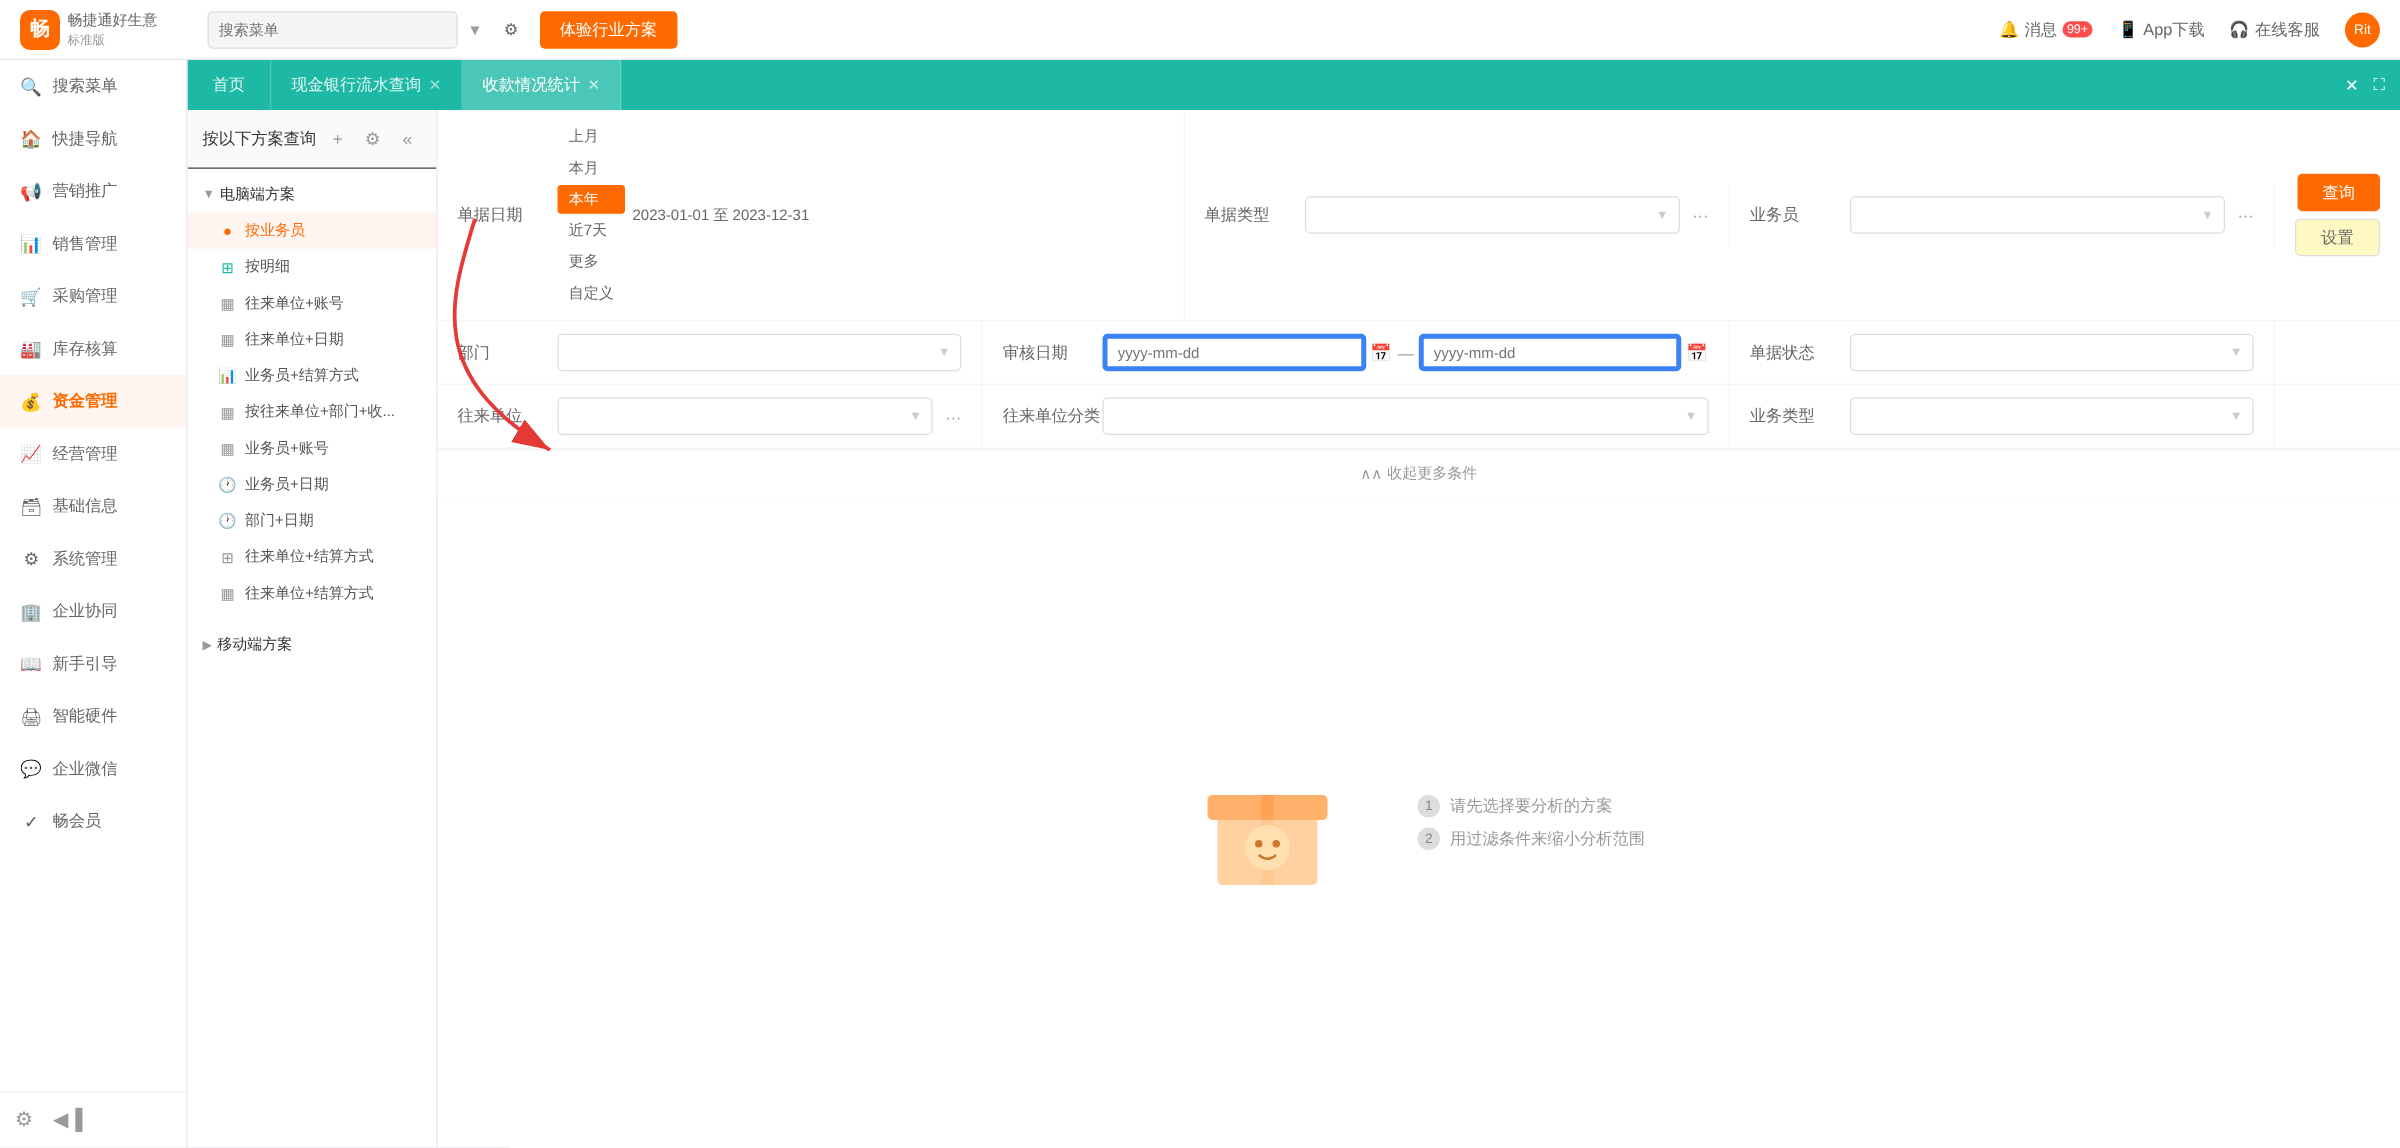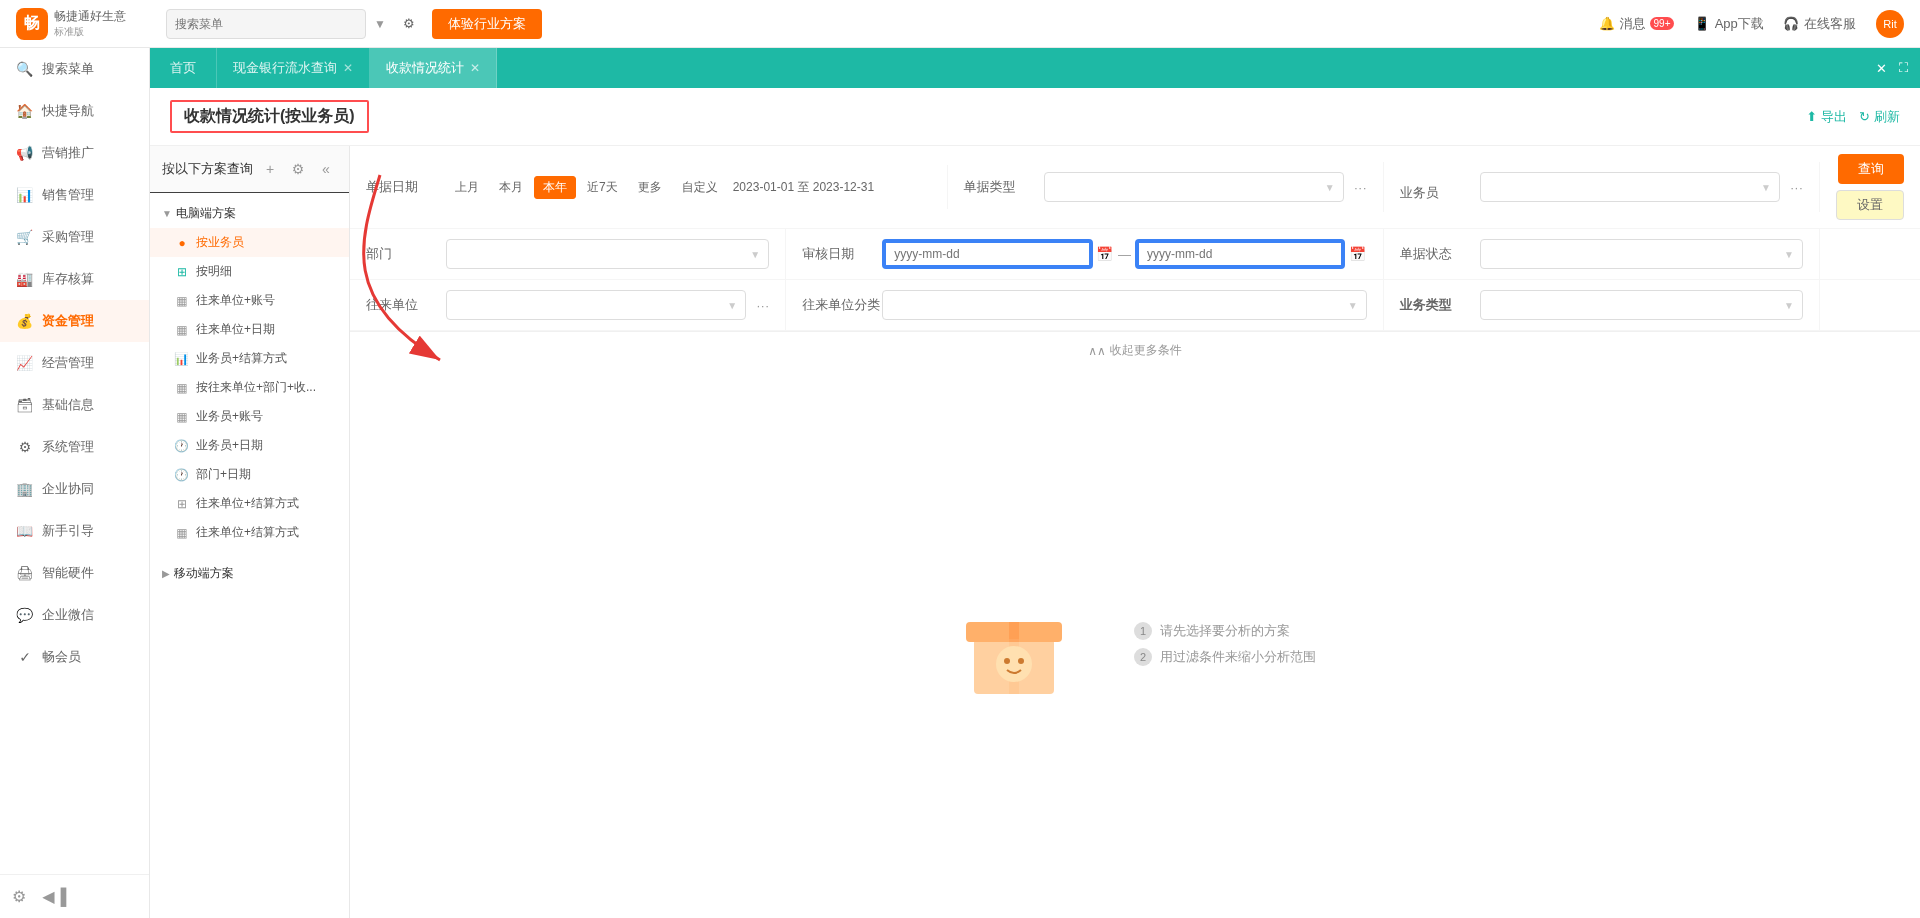--- a/index.html
+++ b/index.html
@@ -261,20 +261,21 @@
     .filter-value {
       flex: 1;
       display: flex;
       align-items: center;
       gap: 6px;
     }
     .date-tabs {
       display: flex;
       gap: 2px;
       flex-wrap: wrap;
+      flex-direction: column;
     }
     .date-tab {
       padding: 2px 8px;
       border-radius: 3px;
       cursor: pointer;
       font-size: 12px;
       color: #666;
       border: 1px solid transparent;
     }
     .date-tab.active {
@@ -568,35 +569,20 @@
         <span class="tab-close">✕</span>
       </div>
       <div class="tab-bar-right">
         <span style="cursor:pointer;">✕</span>
         <span style="cursor:pointer;">⛶</span>
       </div>
     </div>
 
     <div class="full-page-content">
 
-      <div class="page-header">
-        <div class="page-title-box">
-          <span class="page-title">收款情况统计(按业务员)</span>
-        </div>
-        <div class="page-actions">
-          <div class="action-btn">
-            <span>⬆</span>
-            <span>导出</span>
-          </div>
-          <div class="action-btn">
-            <span>↻</span>
-            <span>刷新</span>
-          </div>
-        </div>
-      </div>
 
       <div class="page-body">
 
         <div class="scheme-panel">
           <div class="scheme-header">
             <span class="scheme-title">按以下方案查询</span>
             <div class="scheme-actions">
               <div class="scheme-action-btn">+</div>
               <div class="scheme-action-btn">⚙</div>
               <div class="scheme-action-btn">«</div>
@@ -688,21 +674,21 @@
                 <span class="filter-label">单据类型</span>
                 <div class="filter-value">
                   <div class="select-wrapper">
                     <span class="select-text"></span>
                     <span class="select-arrow">▼</span>
                   </div>
                   <span style="margin-left:4px; color:#999; cursor:pointer;">···</span>
                 </div>
               </div>
 
-              <div class="filter-cell" style="flex: 1; align-items: flex-end;">
+              <div class="filter-cell" style="flex: 1;">
                 <span class="filter-label">业务员</span>
                 <div class="filter-value">
                   <div class="select-wrapper">
                     <span class="select-text"></span>
                     <span class="select-arrow">▼</span>
                   </div>
                   <span style="margin-left:4px; color:#999; cursor:pointer;">···</span>
                 </div>
               </div>
 
@@ -762,21 +748,21 @@
               <div class="filter-cell" style="flex: 1.4;">
                 <span class="filter-label">往来单位分类</span>
                 <div class="filter-value">
                   <div class="select-wrapper">
                     <span class="select-text"></span>
                     <span class="select-arrow">▼</span>
                   </div>
                 </div>
               </div>
 
-              <div class="filter-cell" style="flex: 1; font-weight: bold;">
+              <div class="filter-cell" style="flex: 1;">
                 <span class="filter-label">业务类型</span>
                 <div class="filter-value">
                   <div class="select-wrapper">
                     <span class="select-text"></span>
                     <span class="select-arrow">▼</span>
                   </div>
                 </div>
               </div>
 
               <div style="flex: 0 0 100px;"></div>

